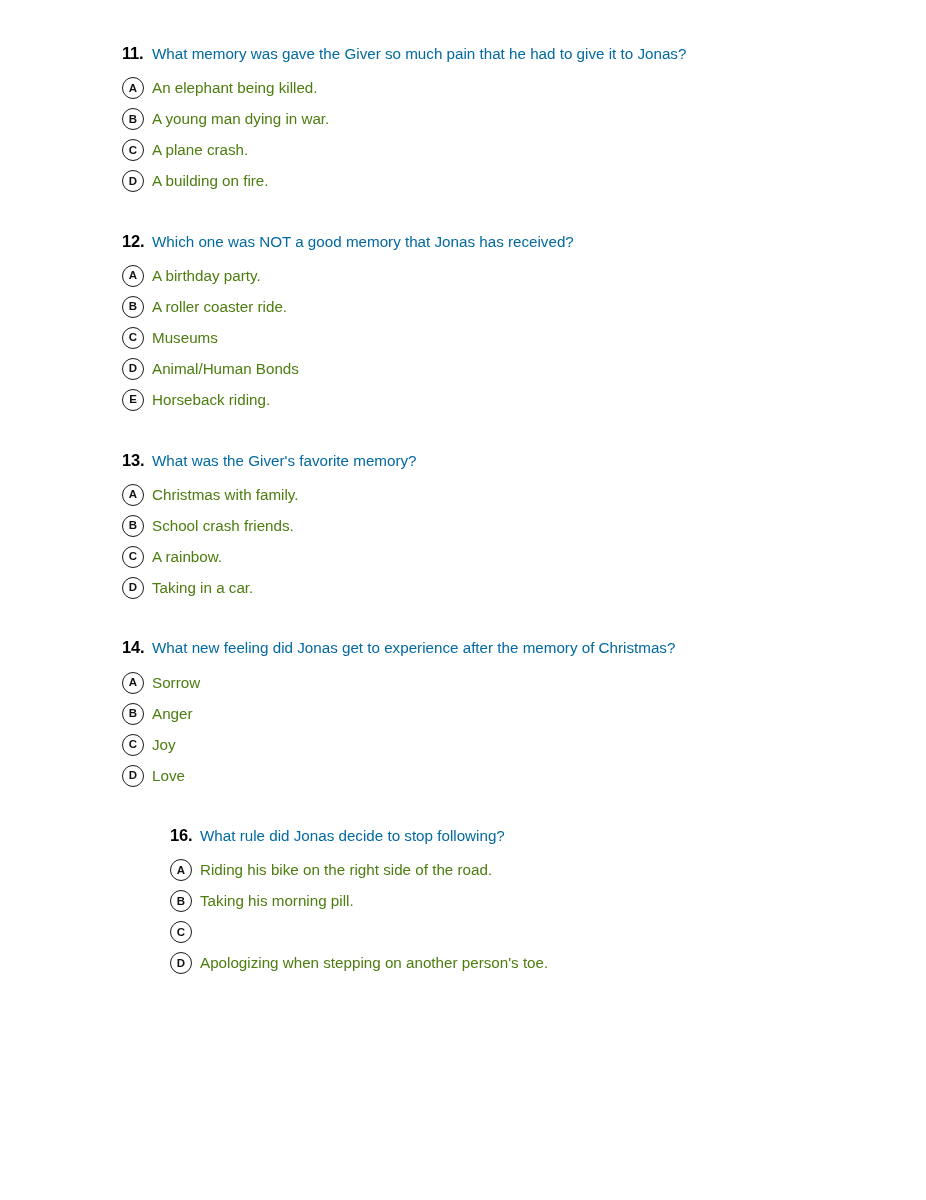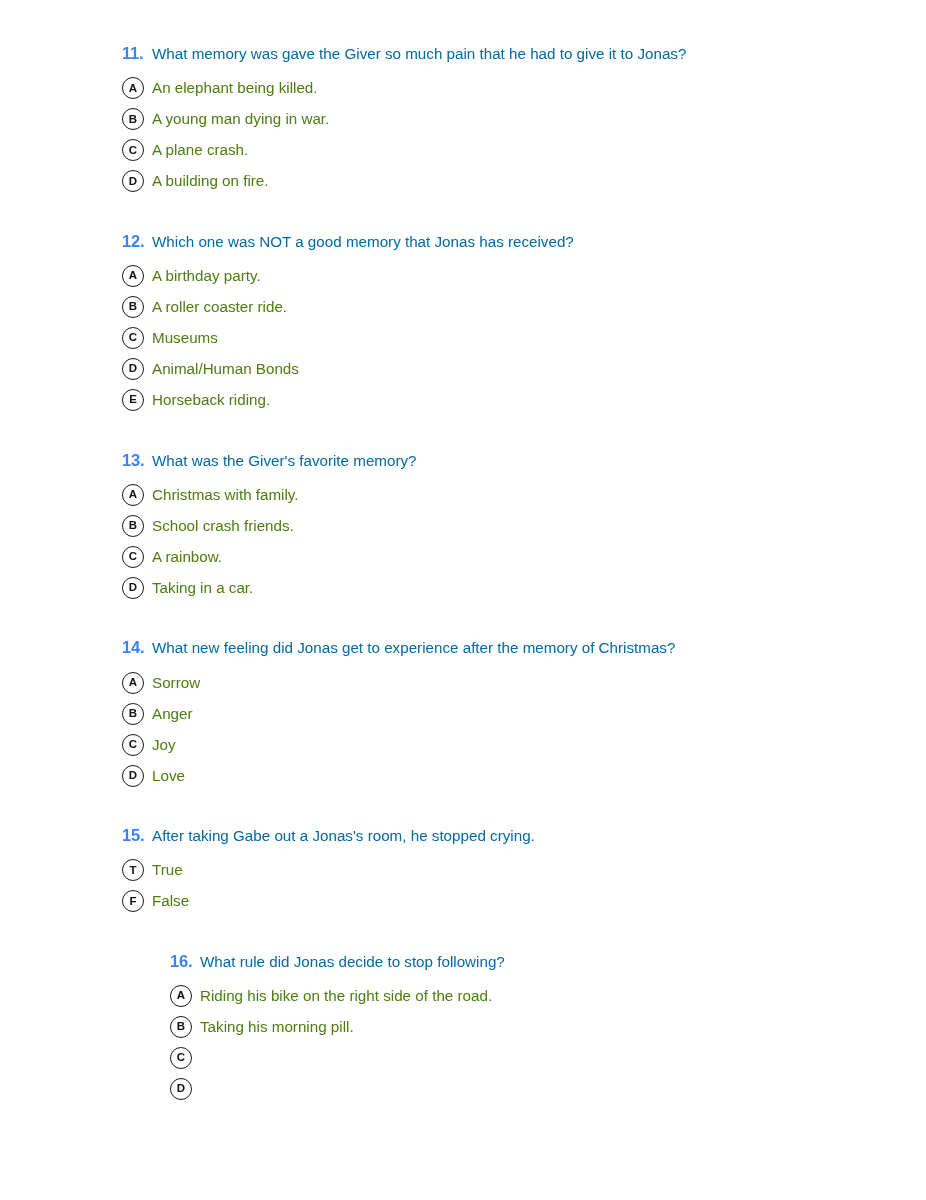--- a/index.html
+++ b/index.html
@@ -32,21 +32,21 @@
     display: flex;
     align-items: baseline;
     margin-bottom: 9px;
   }
   .q-number {
     font-size: 16.5px;
     font-weight: bold;
     letter-spacing: -0.2px;
     min-width: 30px;
     flex: 0 0 30px;
-    color: #3b82f6;
+    color: #000000;
   }
   .q-text {
     font-size: 15.2px;
     font-weight: normal;
     color: #0369a1;
     line-height: 1.3;
   }
   .option-row {
     display: flex;
     align-items: center;
@@ -165,45 +165,32 @@
         <span class="opt-marker">C</span>
         <span class="opt-text">Joy</span>
       </div>
       <div class="option-row">
         <span class="opt-marker">D</span>
         <span class="opt-text">Love</span>
       </div>
     </div>
     <div class="question-block">
       <div class="question-line">
-        <span class="q-number">15.</span>
-        <span class="q-text">After taking Gabe out a Jonas's room, he stopped crying.</span>
-      </div>
-      <div class="option-row">
-        <span class="opt-marker">T</span>
-        <span class="opt-text">True</span>
-      </div>
-      <div class="option-row">
-        <span class="opt-marker">F</span>
-        <span class="opt-text">False</span>
-      </div>
-    </div>
-    <div class="question-block">
-      <div class="question-line">
         <span class="q-number">16.</span>
         <span class="q-text">What rule did Jonas decide to stop following?</span>
       </div>
       <div class="option-row">
         <span class="opt-marker">A</span>
         <span class="opt-text">Riding his bike on the right side of the road.</span>
       </div>
       <div class="option-row">
         <span class="opt-marker">B</span>
         <span class="opt-text">Taking his morning pill.</span>
       </div>
       <div class="option-row">
         <span class="opt-marker">C</span>
       </div>
       <div class="option-row">
         <span class="opt-marker">D</span>
+        <span class="opt-text">Apologizing when stepping on another person's toe.</span>
       </div>
     </div>
   </div>
 
 </body></html>

